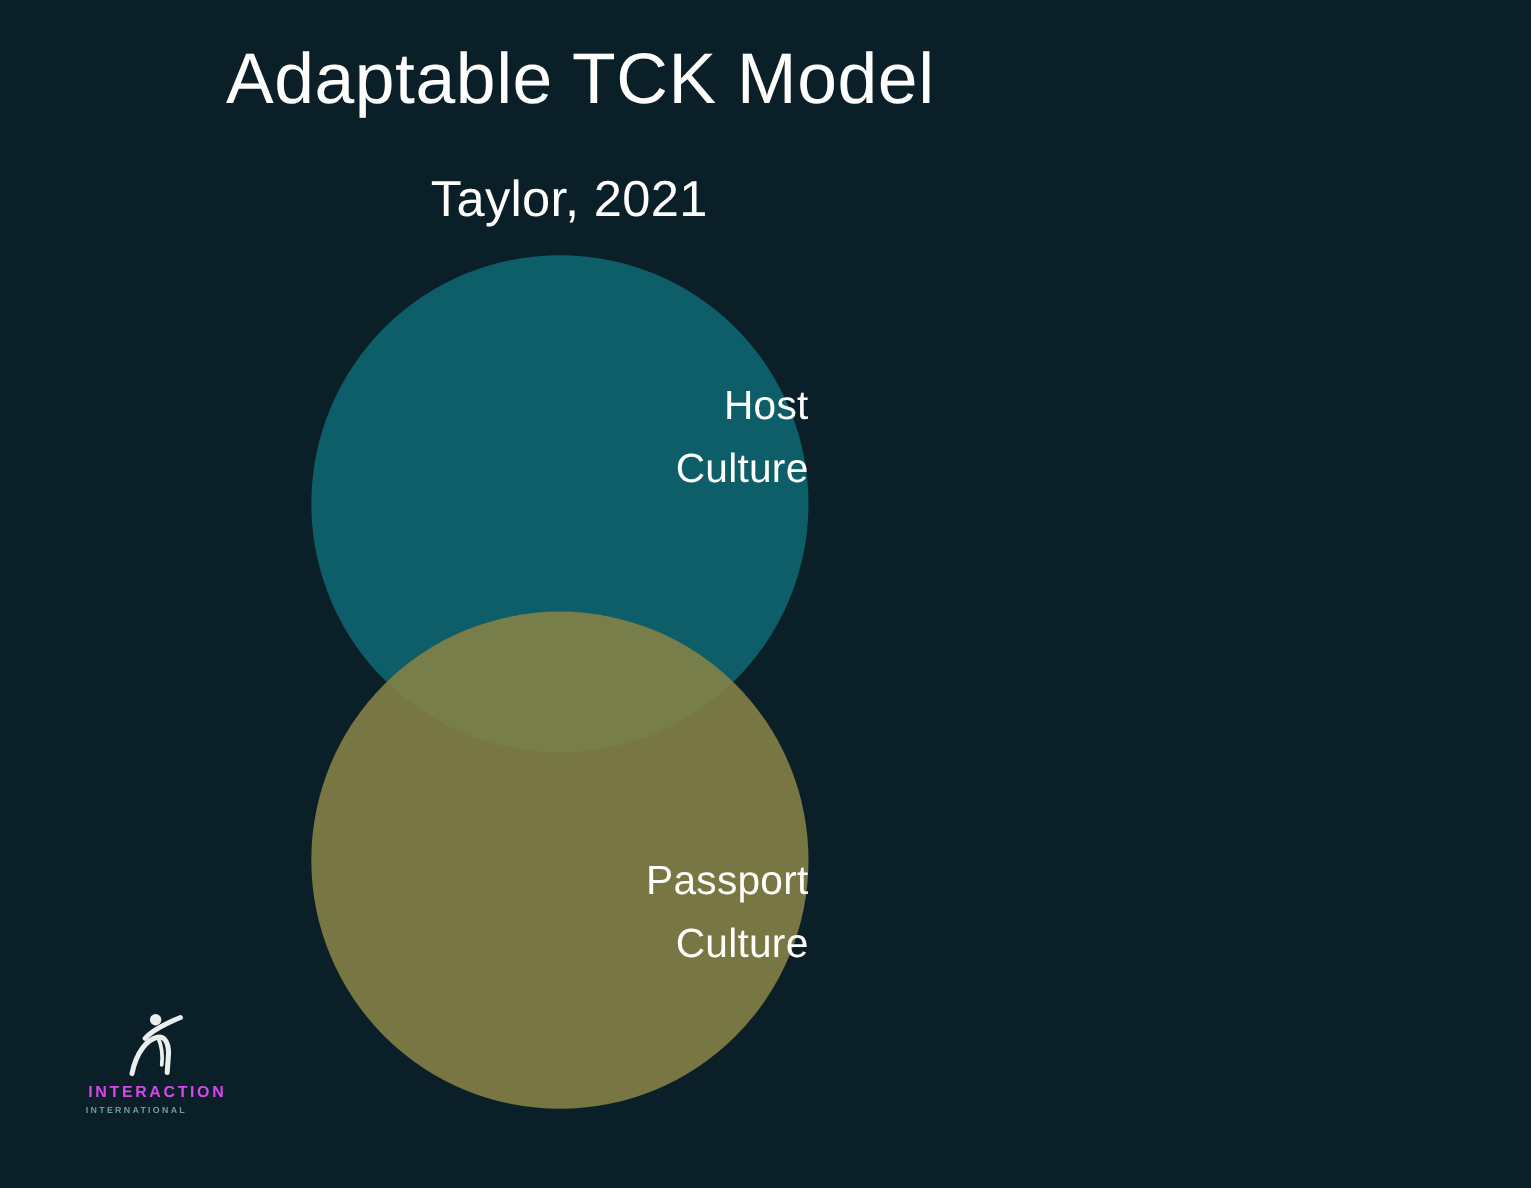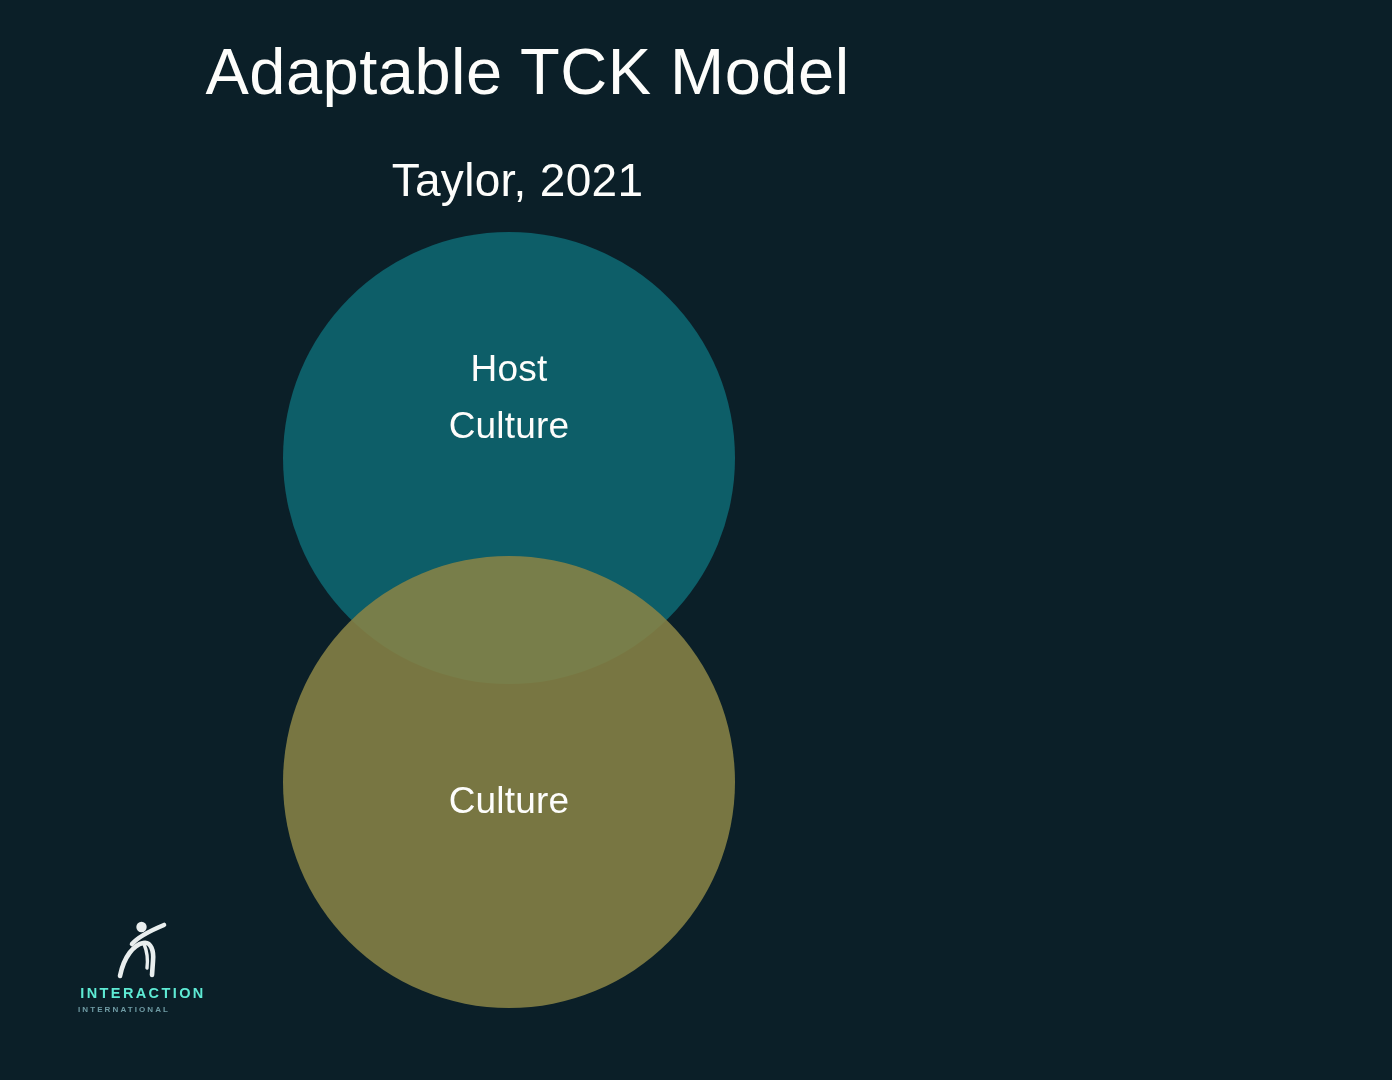--- a/index.html
+++ b/index.html
@@ -77,21 +77,21 @@
   .circle-passport {
     top: 324px;
     background: #878346;
     opacity: 0.88;
   }
 
   .circle-label {
     position: absolute;
     left: 0;
     width: 452px;
-    text-align: center;
+    text-align: right;
     color: #fdfdfb;
     font-size: 37px;
     font-weight: 300;
     line-height: 1.55;
     letter-spacing: 0.2px;
     z-index: 5;
     pointer-events: none;
   }
 
   .label-host {
@@ -122,21 +122,21 @@
     width: 68px;
     height: 62px;
   }
 
   .logo-wordmark {
     position: absolute;
     left: 0;
     top: 68px;
     width: 130px;
     text-align: center;
-    color: #5eead4;
+    color: #d946ef;
     font-size: 14.5px;
     font-weight: 700;
     letter-spacing: 2.4px;
     line-height: 1;
   }
 
   .logo-subwordmark {
     position: absolute;
     left: 0;
     top: 88px;
@@ -163,20 +163,21 @@
     <div class="circle circle-host"></div>
 
     <div class="circle circle-passport"></div>
 
     <div class="circle-label label-host">
       <span class="ln">Host</span>
       <span class="ln">Culture</span>
     </div>
 
     <div class="circle-label label-passport">
+      <span class="ln">Passport</span>
       <span class="ln">Culture</span>
     </div>
 
   </div>
 
   <div class="logo">
     <div class="logo-mark">
       <svg viewBox="0 0 68 62" width="68" height="62" aria-hidden="true">
         <circle cx="33.5" cy="9" r="5.2" fill="#e9eeee"></circle>
         <path d="M24 26 C30 19, 44 12, 56 7" stroke="#e9eeee" stroke-width="4.6" fill="none" stroke-linecap="round"></path>

